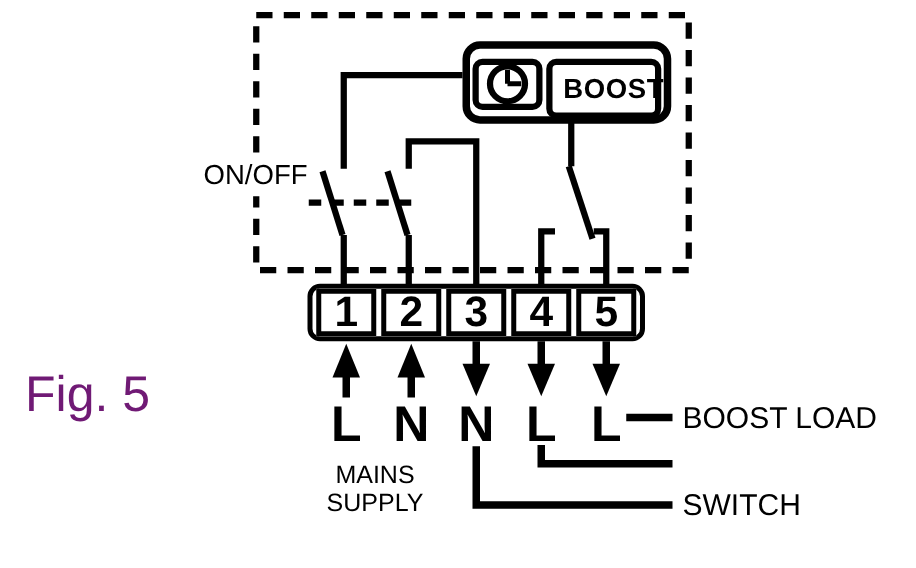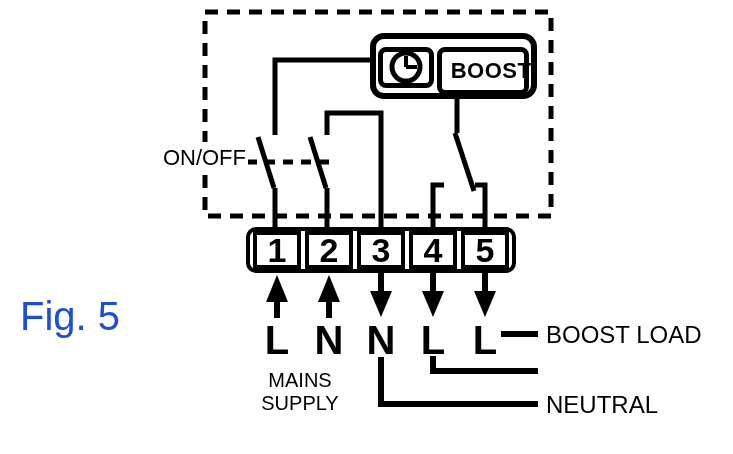--- a/index.html
+++ b/index.html
@@ -18,33 +18,32 @@
     width: 733px; height: 454px;
     z-index: 1;
   }
   .abs { position: absolute; z-index: 2; }
 
   
   .fig-caption {
     left: 20px; top: 296px;
     font-size: 40px;
     line-height: 40px;
-    color: #1d4ed8;
+    color: #701a75;
   }
 
   
   .onoff-label {
     left: 138px; top: 124px;
     width: 110px;
     text-align: right;
     font-size: 22px;
     line-height: 27px;
     background: #ffffff;
     padding: 2px 2px 4px 2px;
-    margin-top: 18px;
   }
 
   
   .timer-unit {
     left: 370px; top: 33px;
     width: 167px; height: 66px;
     border: 6px solid #000;
     border-radius: 14px;
     background: #ffffff;
   }
@@ -215,15 +214,15 @@
   <div class="abs term-letter letter-3">N</div>
   <div class="abs term-letter letter-4">L</div>
   <div class="abs term-letter letter-5">L</div>
 
   <div class="abs conn-label boost-load-label">BOOST LOAD</div>
 
   <div class="abs mains-label">
     <div>MAINS</div>
     <div>SUPPLY</div>
   </div>
-  <div class="abs conn-label neutral-label">NEUTRAL</div>
+  <div class="abs conn-label neutral-label">SWITCH</div>
 
 </div>
 
 </body></html>

